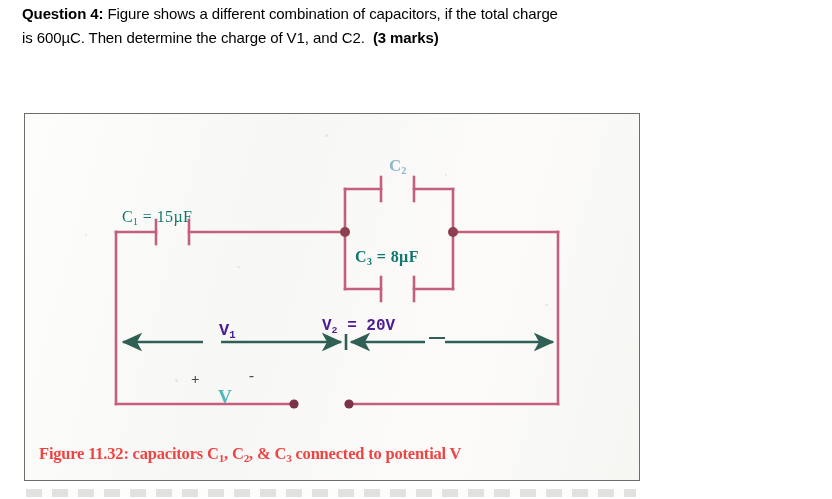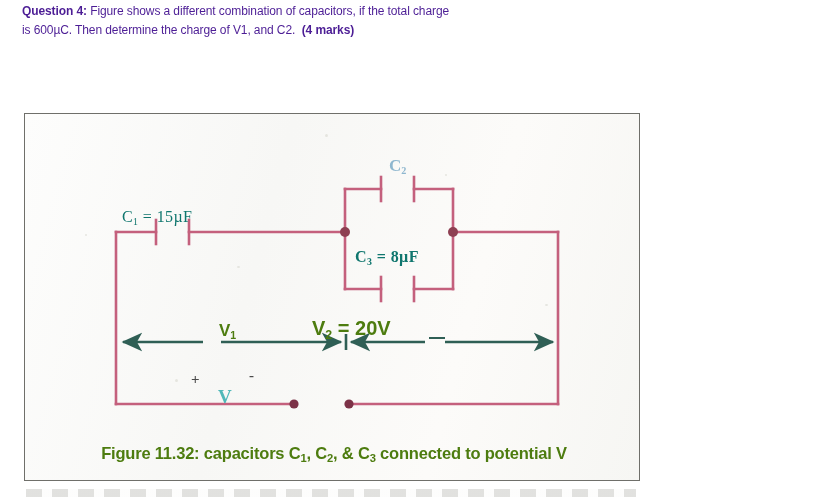--- a/index.html
+++ b/index.html
@@ -15,23 +15,23 @@
     font-family: "Liberation Sans", sans-serif;
     -webkit-font-smoothing: antialiased;
   }
 
   
   #question-block {
     position: absolute;
     left: 22px;
     top: 2px;
     width: 790px;
-    font-size: 12px;
+    font-size: 15px;
     line-height: 1.62;
-    color: #4c1d95;
+    color: #000000;
     font-family: "Liberation Sans", sans-serif;
     letter-spacing: -0.1px;
   }
   #question-block .q-strong { font-weight: bold; }
 
   
   #figure-box {
     position: absolute;
     left: 24px;
     top: 113px;
@@ -49,25 +49,24 @@
   }
 
   
   #figure-caption {
     position: absolute;
     left: 14px;
     top: 330px;
     width: 590px;
     font-size: 16.5px;
     font-weight: bold;
-    color: #4d7c0f;
-    font-family: Liberation Sans, sans-serif;
+    color: #ef4444;
+    font-family: Liberation Serif, serif;
     letter-spacing: -0.2px;
     white-space: nowrap;
-    text-align: center;
   }
   #figure-caption sub {
     font-size: 0.68em;
     vertical-align: -0.28em;
   }
 
   
   #scan-edge {
     position: absolute;
     left: 26px;
@@ -117,27 +116,27 @@
   #label-v-source {
     left: 193px; top: 272px;
     font-size: 19px;
     color: #4fb8b8;
     font-family: "Liberation Serif", serif;
     font-style: normal;
   }
 
   .teal-label {
     position: absolute;
-    font-family: Liberation Sans, sans-serif;
-    color: #4d7c0f;
+    font-family: Liberation Mono, monospace;
+    color: #4c1d95;
     font-weight: bold;
     white-space: nowrap;
   }
   #label-v1 { left: 194px; top: 207px; font-size: 17px; }
-  #label-v2 { left: 287px; top: 203px; font-size: 20px; }
+  #label-v2 { left: 297px; top: 203px; font-size: 16px; }
   .teal-label sub { font-size: 0.62em; vertical-align: -0.3em; }
 
   .sign-label {
     position: absolute;
     font-family: "Liberation Serif", serif;
     color: #4a4a4a;
     font-size: 15px;
     font-weight: bold;
   }
   #sign-plus { left: 166px; top: 257px; }
@@ -150,21 +149,21 @@
     border-radius: 50%;
     opacity: 0.7;
   }
 </style>
 </head>
 <body>
 
 <div id="question-block">
   <span class="q-strong">Question 4</span><span class="q-strong">:</span><span> Figure shows a different combination of capacitors, if the total charge</span><br>
   <span>is 600µC. Then determine the charge of V1, and C2.</span>
-  &nbsp;<span class="q-strong">(4 marks)</span>
+  &nbsp;<span class="q-strong">(3 marks)</span>
 </div>
 
 <div id="figure-box">
   <div id="figure-paper"></div>
 
   <div class="speck" style="left:300px;top:20px;width:3px;height:3px;"></div>
   <div class="speck" style="left:60px;top:120px;width:2px;height:2px;"></div>
   <div class="speck" style="left:212px;top:152px;width:3px;height:2px;"></div>
   <div class="speck" style="left:150px;top:265px;width:3px;height:3px;"></div>
   <div class="speck" style="left:420px;top:60px;width:2px;height:2px;"></div>

